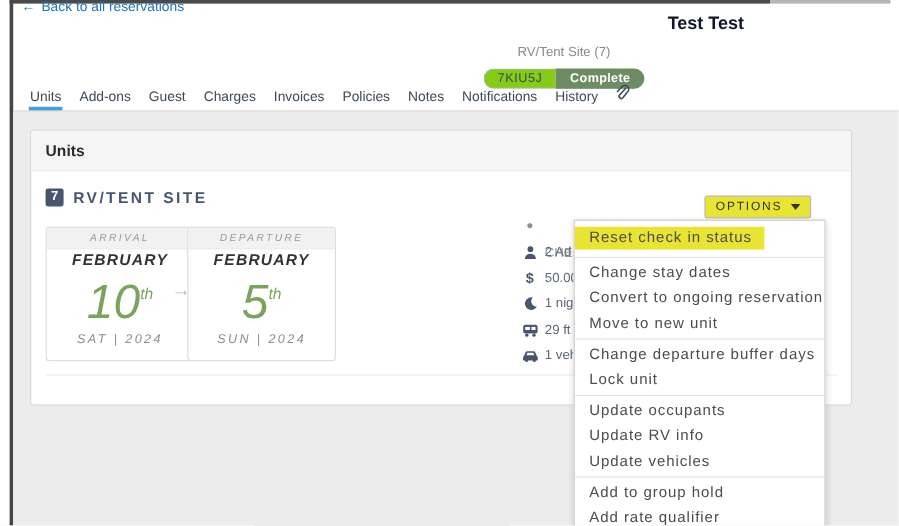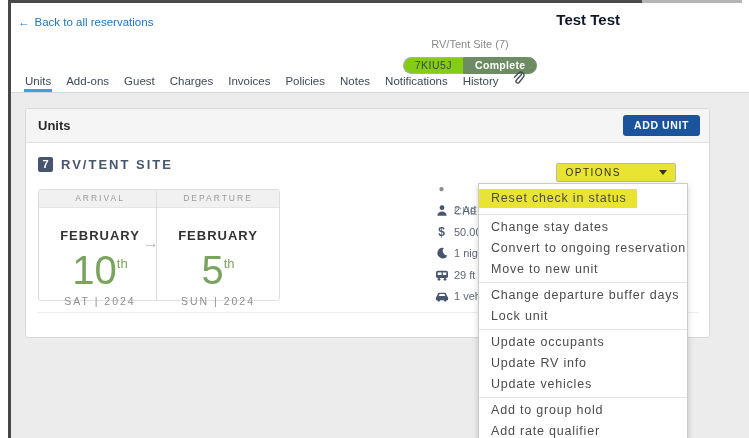--- a/index.html
+++ b/index.html
@@ -7,21 +7,21 @@
   .screen{position:relative;width:749px;height:438px;overflow:hidden;background:#fff;}
 
   
   .topline-dark{position:absolute;left:8px;top:0;width:634px;height:3px;background:#4a4a4a;}
   .topline-light{position:absolute;left:642px;top:0;width:100px;height:3px;background:#b5b5b5;}
   .leftbar{position:absolute;left:8px;top:0;width:3px;height:438px;background:#474747;}
 
   .page-bg{position:absolute;left:11px;top:93px;width:738px;height:345px;background:#ececec;}
 
   
-  .back-link{position:absolute;left:18px;top:16px;font-size:11.5px;color:#1e73be;cursor:pointer;}
+  .back-link{position:absolute;left:18px;top:0;font-size:11.5px;color:#1e73be;cursor:pointer;}
   .back-link .arr{margin-right:5px;}
   .header-center{position:absolute;left:320px;top:11px;width:300px;text-align:center;}
   .title{font-size:15px;font-weight:bold;color:#0f172a;text-align:right;}
   .subtitle{margin-top:10px;font-size:11px;color:#8a8a8a;}
   .badge-pill{margin-top:7px;display:inline-flex;font-size:10.5px;line-height:15px;}
   .badge-code{background:#84cc16;border:1px solid #a9b3a6;border-right:none;color:#3c4858;
     padding:0 11px;border-radius:9px 0 0 9px;letter-spacing:.5px;}
   .badge-status{background:#6d8c63;color:#fff;padding:0 11px;border-radius:0 9px 9px 0;
     border:1px solid #6d8c63;font-weight:bold;letter-spacing:.3px;}
 
@@ -42,32 +42,32 @@
     background:#1a549c;color:#fff;font-size:10.5px;font-weight:bold;letter-spacing:.6px;
     border:none;border-radius:3px;cursor:pointer;}
 
   .unit-header{position:absolute;left:12px;top:48px;display:flex;align-items:center;}
   .site-badge{width:15px;height:15px;background:#47566e;color:#fff;font-size:11px;font-weight:bold;
     text-align:center;line-height:15px;border-radius:2px;margin-right:8px;}
   .site-name{font-size:13px;font-weight:bold;letter-spacing:2px;color:#47566e;}
 
   .options-btn{position:absolute;right:33px;top:54px;height:19px;background:#e9e432;
     border:1px solid #b9b9b9;border-radius:2px;font-size:10px;letter-spacing:1.5px;color:#2f2f2f;
-    padding:0 8px;display:flex;align-items:center;cursor:pointer;font-family:inherit;gap:31px;}
+    padding:0 8px;display:flex;align-items:center;cursor:pointer;font-family:inherit;}
   .caret{width:0;height:0;border-left:4px solid transparent;border-right:4px solid transparent;
     border-top:5px solid #333;margin-left:7px;}
 
   
   .card{position:absolute;width:124px;height:112px;background:#fff;border:1px solid #dedede;
-    border-radius:3px;box-sizing:border-box;text-align:center;}
+    border-radius:3px;box-sizing:border-box;text-align:center;font-style:italic;}
   .card.arrival{left:12px;top:80px;}
   .card.departure{left:130px;top:80px;}
   .card-head{height:17px;line-height:17px;background:#f1f1f1;border-bottom:1px solid #e5e5e5;
     font-size:8.5px;letter-spacing:2px;color:#9a9a9a;border-radius:3px 3px 0 0;}
-  .card-month{margin-top:20px;font-size:13px;font-weight:bold;letter-spacing:1px;color:#333;}
+  .card-month{margin-top:1px;font-size:13px;font-weight:bold;letter-spacing:1px;color:#333;}
   .card-day{font-size:40px;color:#7aa35e;line-height:46px;font-weight:normal;}
   .card-day sup{font-size:13px;vertical-align:super;position:relative;top:-2px;text-align:right;}
   .card-sub{margin-top:2px;font-size:10.5px;letter-spacing:2px;color:#8d8d8d;}
   .date-arrow{position:absolute;left:117px;top:125px;font-size:16px;color:#b9b9b9;}
 
   
   .details{position:absolute;left:407px;top:69px;}
   .detail-row{display:flex;align-items:center;height:21.5px;}
   .detail-icon{width:17px;display:flex;justify-content:center;align-items:center;color:#47566e;}
   .detail-icon svg{display:block;}
@@ -123,21 +123,20 @@
     <span class="tab-clip">
       <svg width="13" height="14" viewBox="0 0 13 14" fill="none" stroke="#3e4a57" stroke-width="1.3" stroke-linecap="round">
         <path d="M9.5 3.5 L4.5 9 a1.8 1.8 0 0 0 2.6 2.5 L11 6.5 a3.1 3.1 0 0 0 -4.4 -4.4 L2.5 6.3"></path>
       </svg>
     </span>
   </div>
 
   <div class="panel">
     <div class="panel-header">
       <div class="panel-title">Units</div>
-      <button class="add-unit">ADD UNIT</button>
     </div>
 
     <div class="unit-header">
       <div class="site-badge">7</div>
       <div class="site-name">RV/TENT SITE</div>
     </div>
 
     <button class="options-btn">
       <span>OPTIONS</span>
       <span class="caret"></span>

